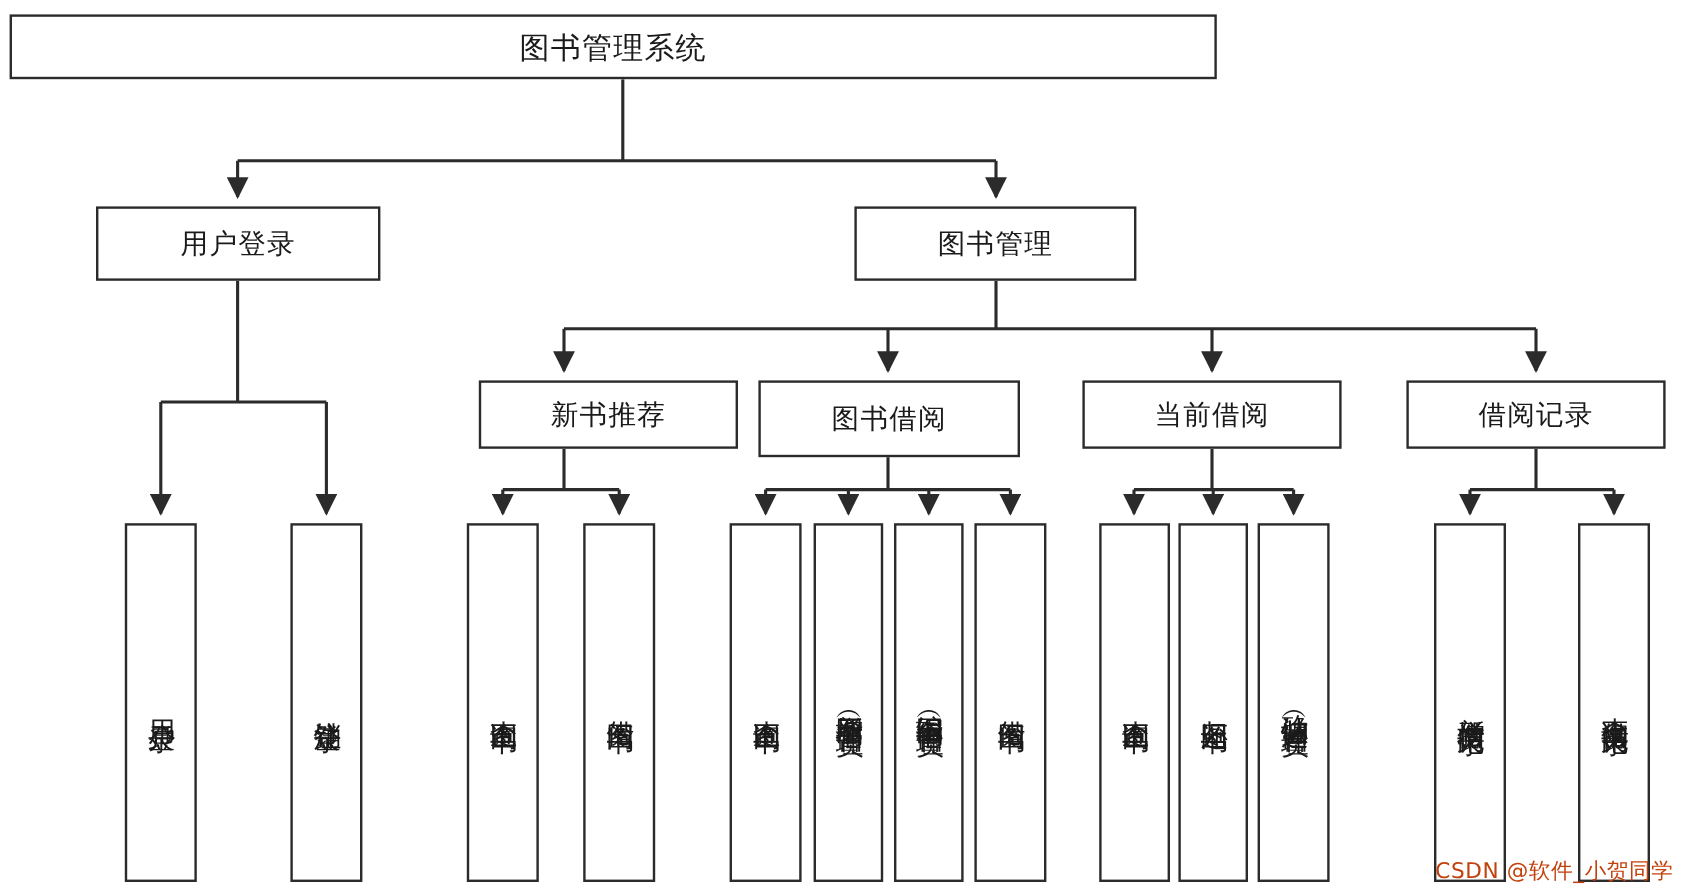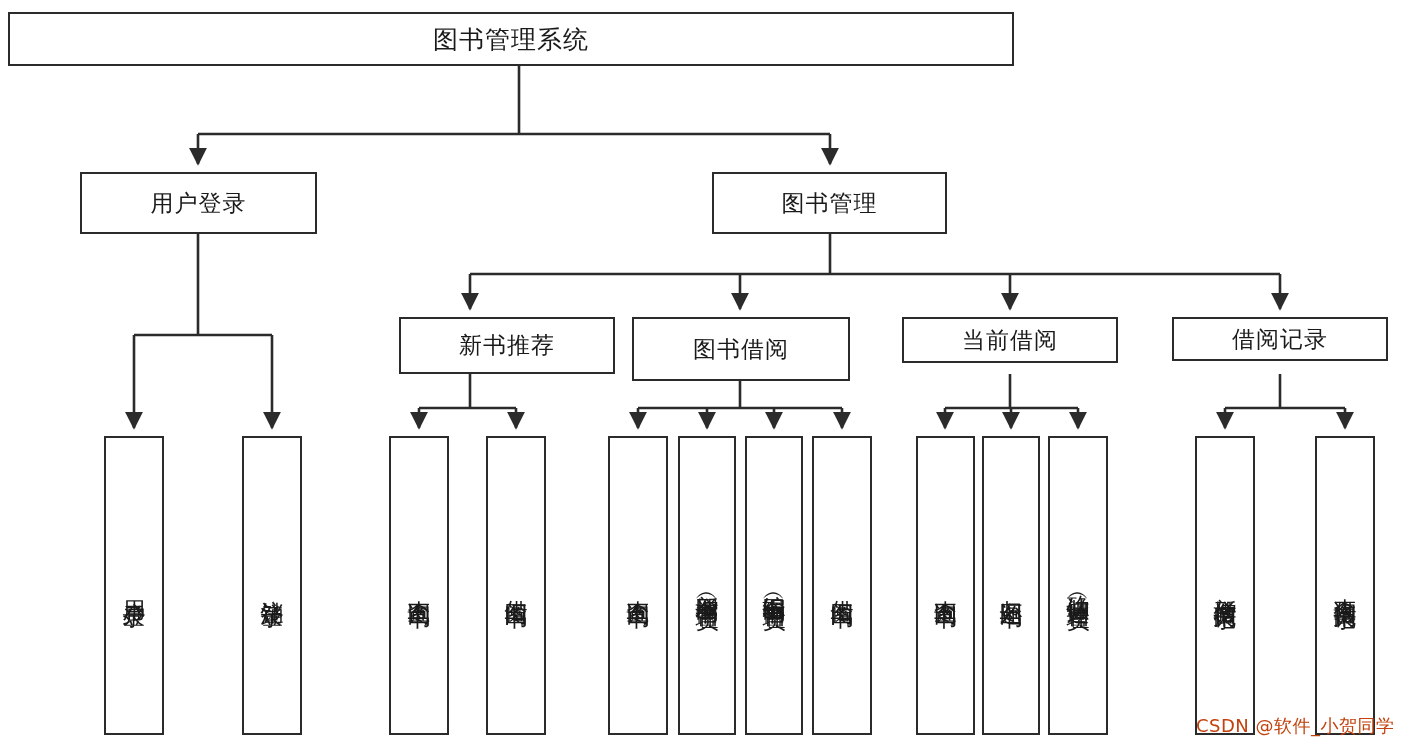--- a/index.html
+++ b/index.html
@@ -134,24 +134,24 @@
   <div class="node h" style="left: 712px; top: 172px; width: 235px; height: 62px;">
     <span>图书管理</span>
   </div>
 
   <div class="node h" style="left: 362px; top: 317px; width: 216px; height: 57px; margin-left: 37px;">
     <span>新书推荐</span>
   </div>
   <div class="node h" style="left: 632px; top: 317px; width: 218px; height: 64px;">
     <span>图书借阅</span>
   </div>
-  <div class="node h" style="left: 902px; top: 317px; width: 216px; height: 46px;">
+  <div class="node h" style="left: 902px; top: 317px; width: 216px; height: 57px;">
     <span>当前借阅</span>
   </div>
-  <div class="node h" style="left: 1172px; top: 317px; width: 216px; height: 44px;">
+  <div class="node h" style="left: 1172px; top: 317px; width: 216px; height: 57px;">
     <span>借阅记录</span>
   </div>
 
   <div class="node v" style="left: 104px; top: 436px; width: 60px; height: 299px;">
     <span class="vtext">用户登录</span>
   </div>
   <div class="node v" style="left: 242px; top: 436px; width: 60px; height: 299px;">
     <span class="vtext">注销登录</span>
   </div>
   <div class="node v" style="left: 389px; top: 436px; width: 60px; height: 299px;">

